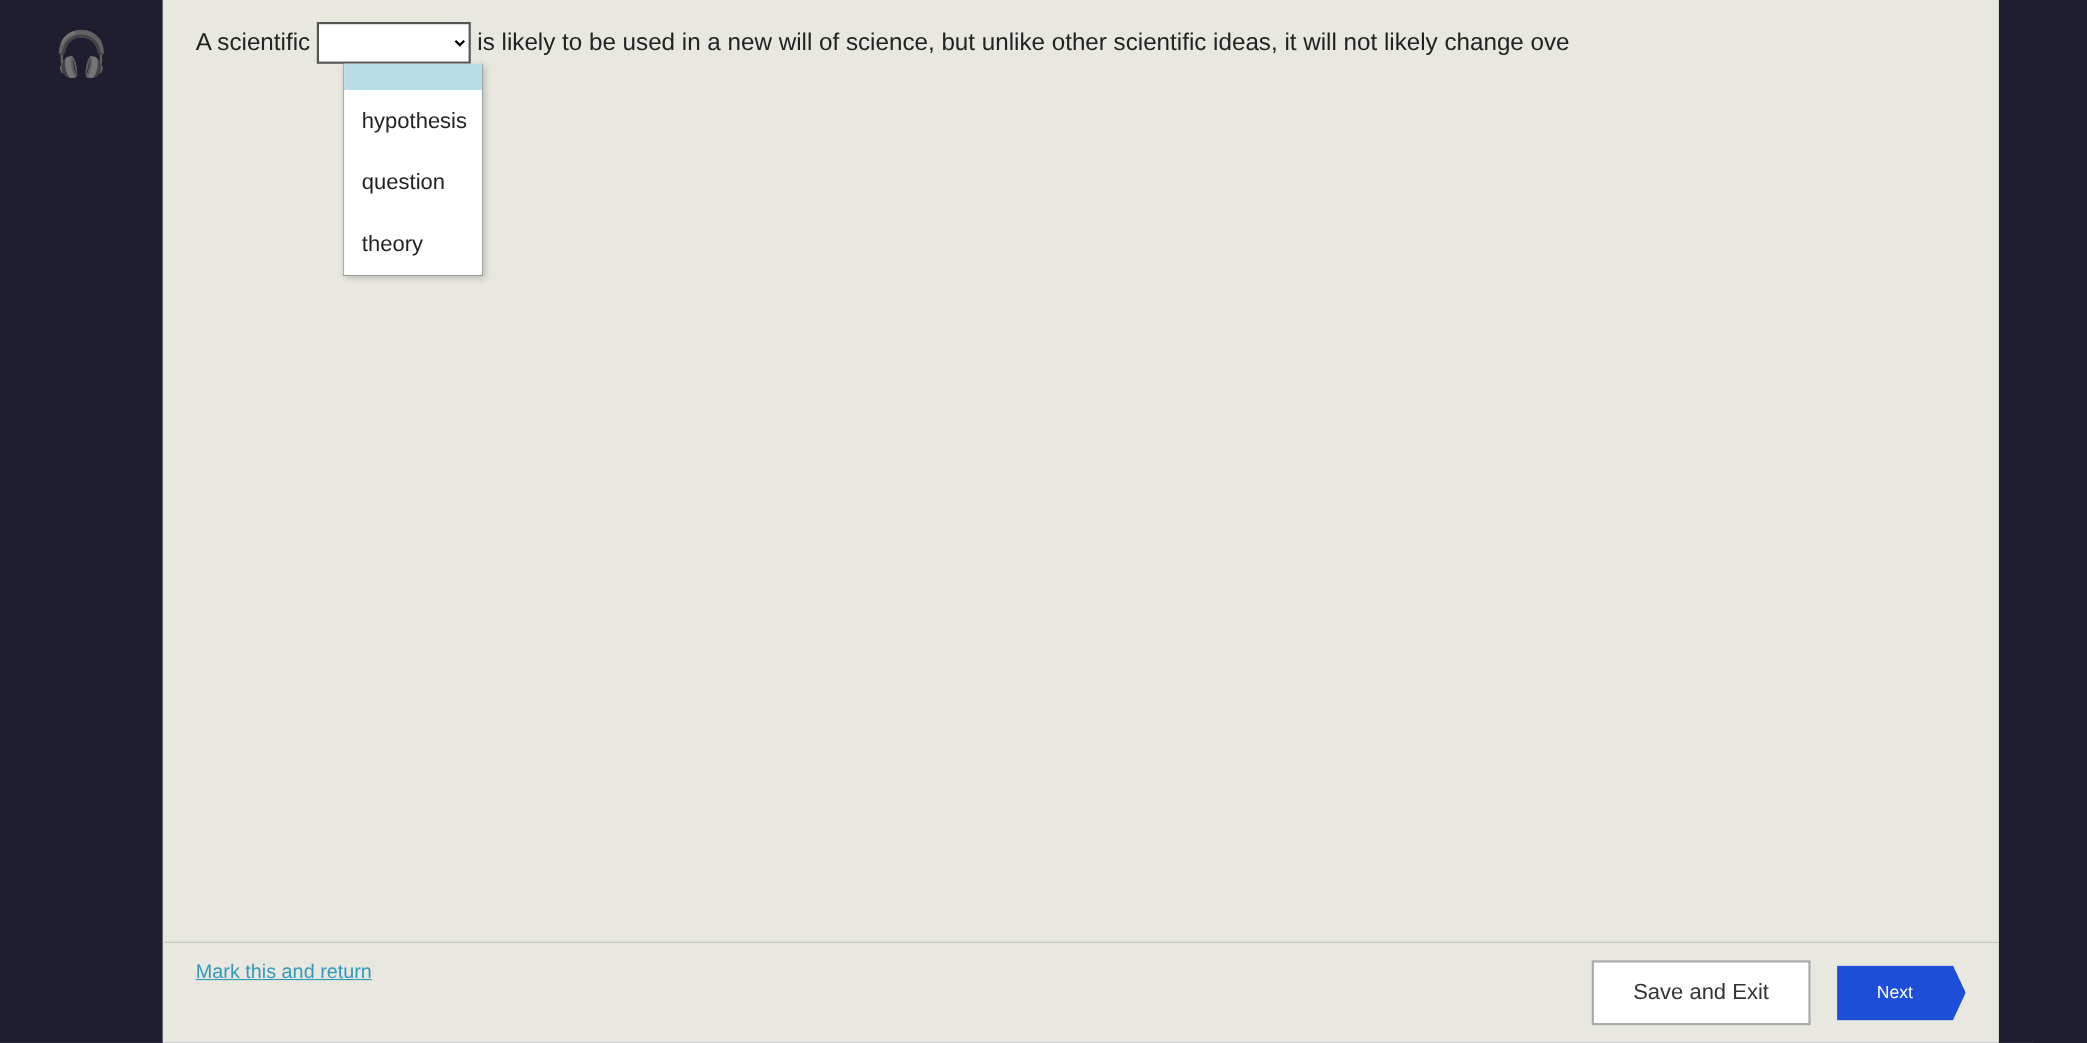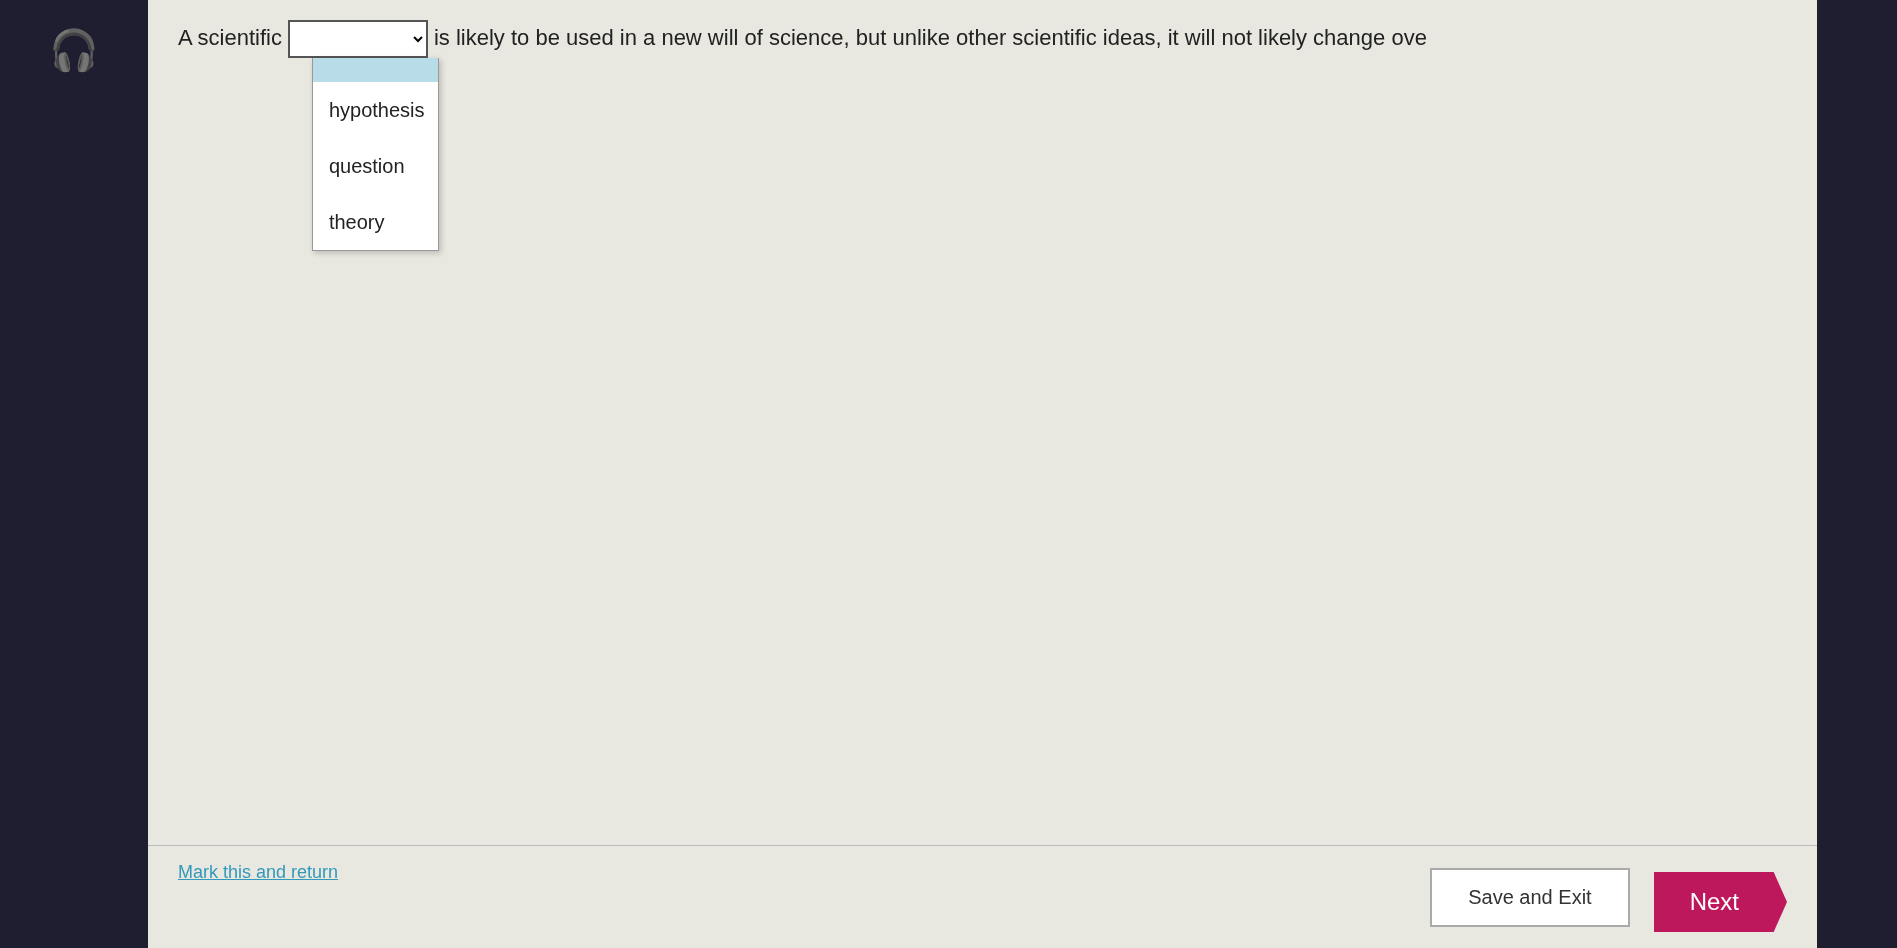--- a/index.html
+++ b/index.html
@@ -142,28 +142,27 @@
       font-size: 20px;
       background: white;
       border: 2px solid #aaa;
       color: #333;
       cursor: pointer;
       white-space: nowrap;
     }
 
     .btn-next {
       padding: 16px 36px;
-      font-size: 24px;
-      background: #be185d;
+      font-size: 16px;
+      background: #1d4ed8;
       border: none;
       color: white;
       cursor: pointer;
       clip-path: polygon(0 0, 90% 0, 100% 50%, 90% 100%, 0 100%);
       padding-right: 48px;
-      margin-top: 10px;
     }
 
     .btn-submit {
       padding: 16px 36px;
       font-size: 20px;
       background: #4ab8c8;
       border: none;
       color: white;
       cursor: pointer;
     }

